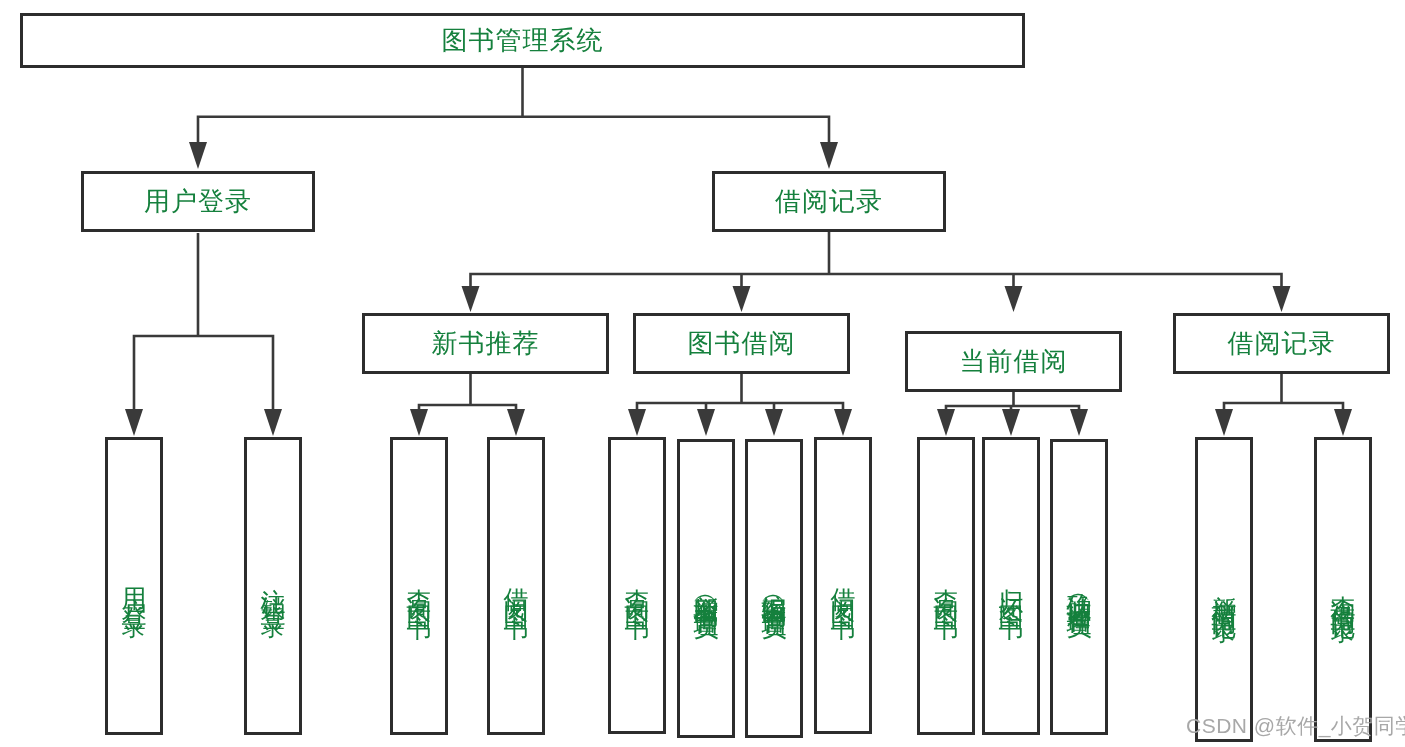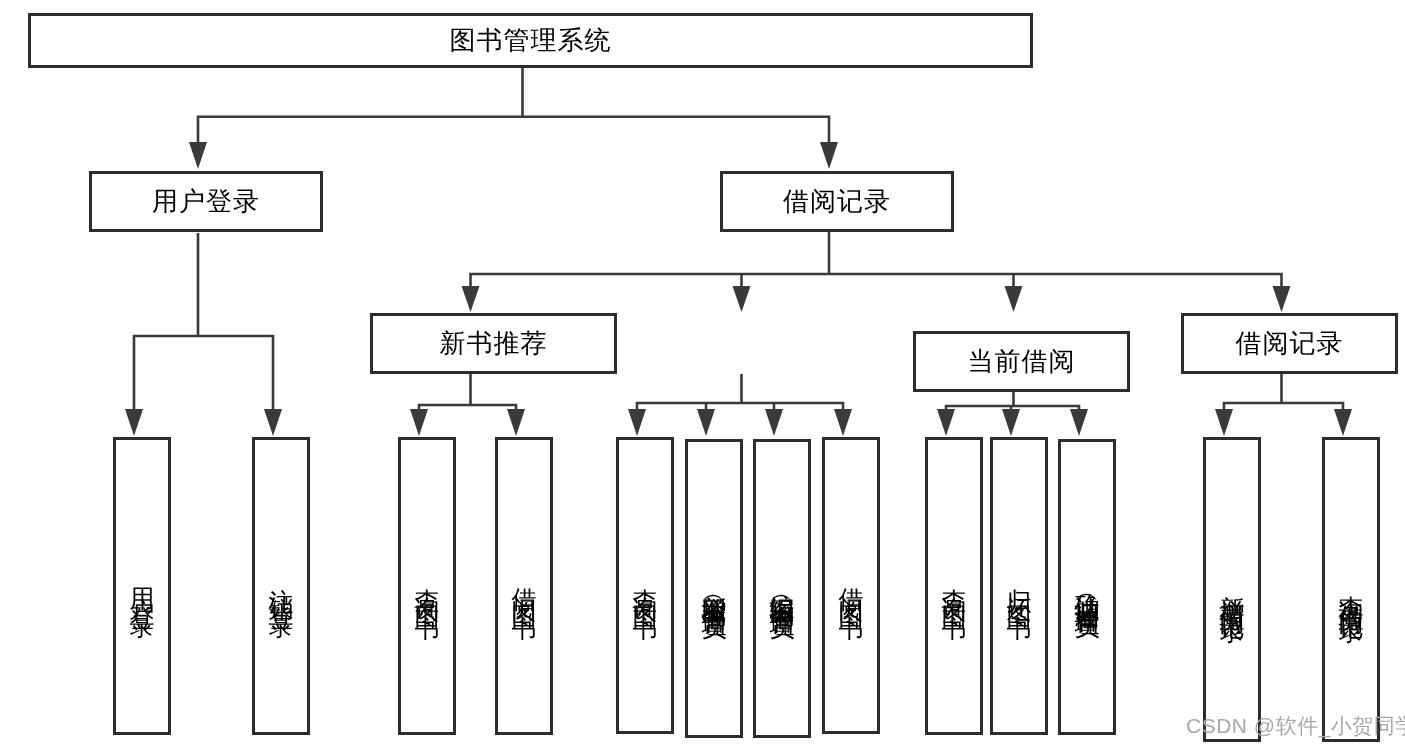--- a/index.html
+++ b/index.html
@@ -4,21 +4,21 @@
 <style>
   html,body{margin:0;padding:0;background:#fff;}
   .canvas{
     position:relative;width:1405px;height:747px;background:#ffffff;
     font-family:"Liberation Sans",sans-serif;overflow:hidden;
   }
   .wires{position:absolute;left:0;top:0;width:1405px;height:747px;}
   .node{
     position:absolute;box-sizing:border-box;border:3px solid #2d2d2d;background:#ffffff;
     display:flex;align-items:center;justify-content:center;
-    color:#000000;font-size:26px;letter-spacing:1px;white-space:nowrap;margin-left:8px;
+    color:#15803d;font-size:26px;letter-spacing:1px;white-space:nowrap;
   }
   .vnode{font-size:25px;}
   .vnode span{
     writing-mode:vertical-rl;text-orientation:mixed;
     display:block;line-height:1.0;
   }
   .ls-wide span{letter-spacing:9px;}
   .ls-mid span{letter-spacing:5px;}
   .ls-tight span{letter-spacing:3px;}
   .watermark{
@@ -64,20 +64,21 @@
       <polygon points="1334,409 1352,409 1343,436"></polygon>
     </g>
   </svg>
 
   <div class="node" style="left:20px;top:13px;width:1005px;height:55px;">图书管理系统</div>
 
   <div class="node" style="left:81px;top:171px;width:234px;height:61px;">用户登录</div>
   <div class="node" style="left:712px;top:171px;width:234px;height:61px;">借阅记录</div>
 
   <div class="node" style="left:362px;top:313px;width:247px;height:61px;">新书推荐</div>
+  <div class="node" style="left:633px;top:313px;width:217px;height:61px;">图书借阅</div>
   <div class="node" style="left:905px;top:331px;width:217px;height:61px;">当前借阅</div>
   <div class="node" style="left:1173px;top:313px;width:217px;height:61px;">借阅记录</div>
 
   <div class="node vnode ls-wide" style="left:105px;top:437px;width:58px;height:298px;">
     <span>用户登录</span>
     </div>
   <div class="node vnode ls-wide" style="left:244px;top:437px;width:58px;height:298px;">
     <span>注销登录</span>
     </div>
 

